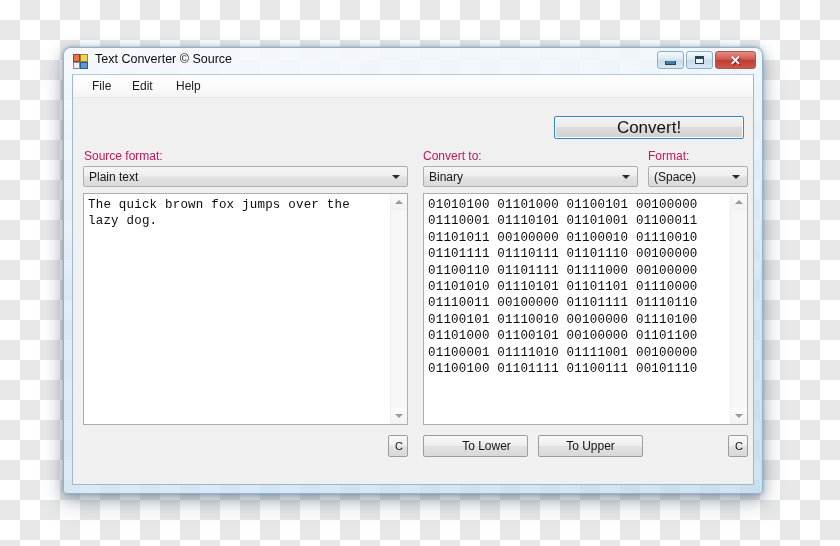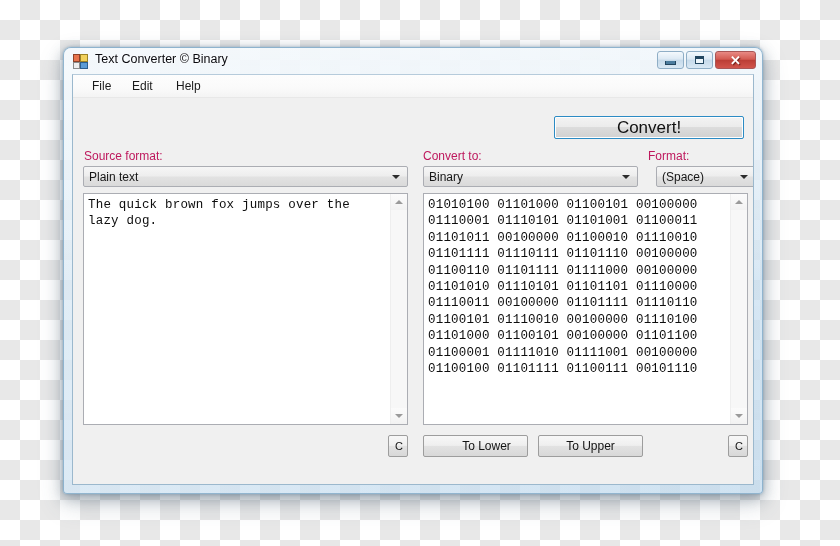--- a/index.html
+++ b/index.html
@@ -208,21 +208,21 @@
     position: absolute;
     right: 7px;
     top: 8px;
     width: 0; height: 0;
     border-left: 4px solid transparent;
     border-right: 4px solid transparent;
     border-top: 4px solid #2b2b2b;
   }
   #combo-source { left: 10px;  top: 91px; width: 325px; }
   #combo-target { left: 350px; top: 91px; width: 215px; }
-  #combo-format { left: 575px; top: 91px; width: 100px; margin-left: 8px; }
+  #combo-format { left: 575px; top: 91px; width: 100px; }
 
   
   .textpane {
     position: absolute;
     top: 118px;
     height: 232px;
     box-sizing: border-box;
     background: #ffffff;
     border: 1px solid #abadb3;
     overflow: hidden;
@@ -302,21 +302,21 @@
 <div id="aero-frame">
   <div id="glass-sheen"></div>
 
   <div id="titlebar">
     <svg id="app-icon" viewBox="0 0 15 15">
       <rect x="0.5" y="0.5" width="6" height="7" fill="#e8734c" stroke="#8d4228" stroke-width="1"></rect>
       <rect x="7.5" y="0.5" width="7" height="7" fill="#f2d15c" stroke="#9c8226" stroke-width="1"></rect>
       <rect x="0.5" y="8.5" width="6" height="6" fill="#eeeeee" stroke="#8b8b8b" stroke-width="1"></rect>
       <rect x="7.5" y="8.5" width="7" height="6" fill="#5b9bd5" stroke="#2c5f90" stroke-width="1"></rect>
     </svg>
-    <div id="title-text">Text Converter © Binary</div>
+    <div id="title-text">Text Converter © Source</div>
 
     <div class="wbtn" id="btn-min">
       <span class="wbtn-glyph">
           <span class="min-bar"></span>
         </span>
     </div>
     <div class="wbtn" id="btn-max">
       <span class="wbtn-glyph">
           <span class="max-box"></span>
         </span>

